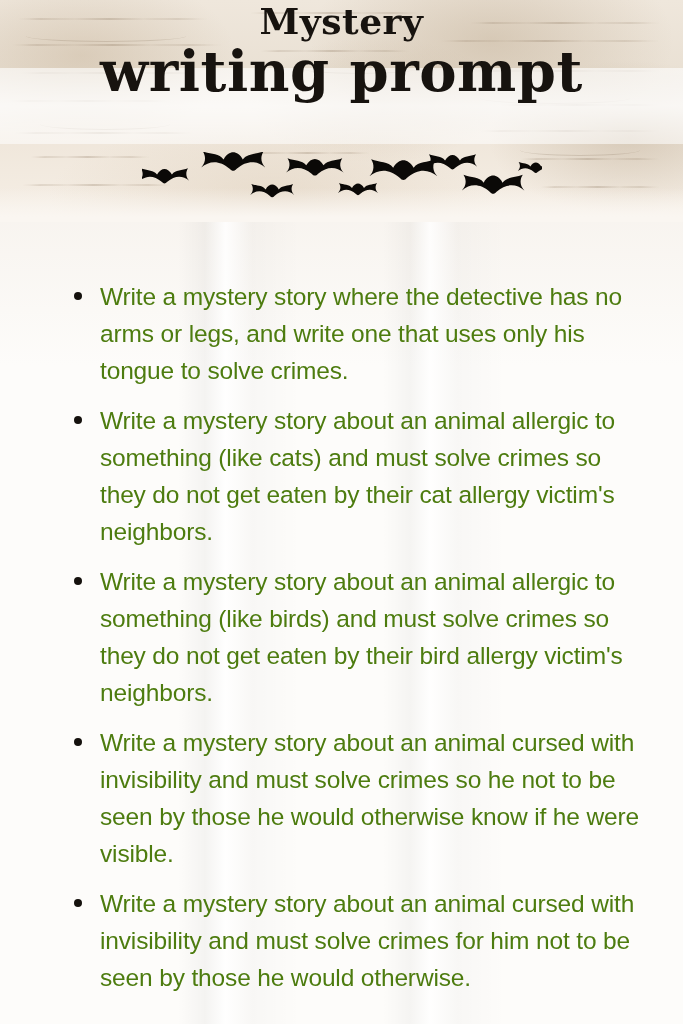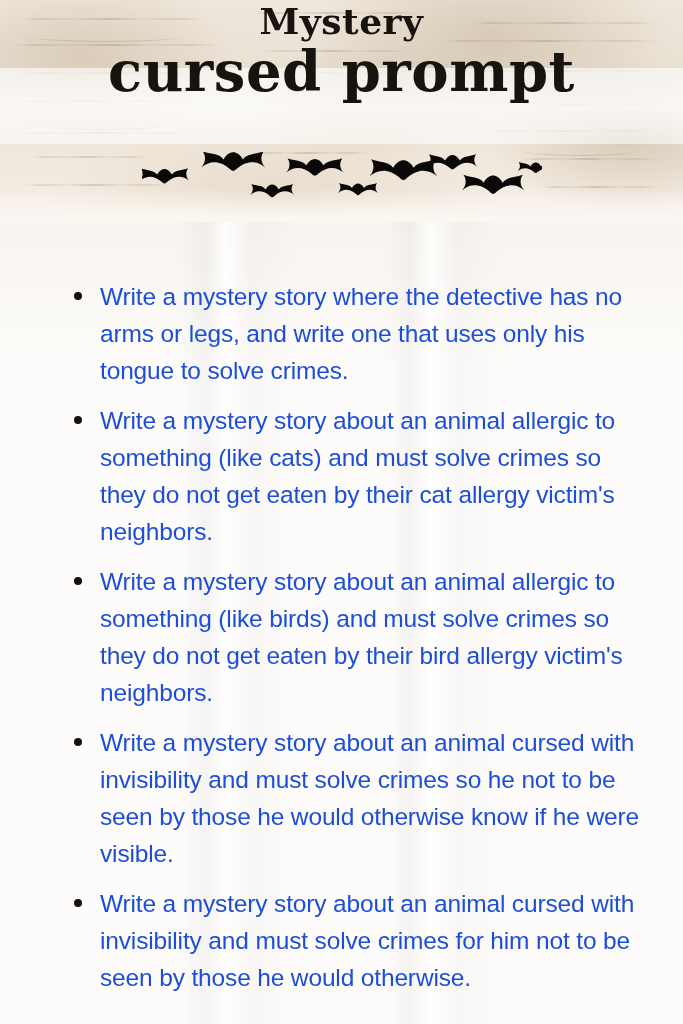--- a/index.html
+++ b/index.html
@@ -133,21 +133,21 @@
     margin: 0;
     padding: 56px 44px 0 74px;
     list-style: none;
     z-index: 2;
   }
   .prompt-item {
     position: relative;
     font-family: "Liberation Sans", sans-serif;
     font-size: 24.5px;
     line-height: 1.52;
-    color: #1d4ed8;
+    color: #4d7c0f;
     margin-bottom: 12px;
     padding-left: 26px;
     letter-spacing: -0.15px;
   }
   .prompt-item::before {
     content: "";
     position: absolute;
     left: 0;
     top: 14px;
     width: 8px;
@@ -185,21 +185,21 @@
     <div class="sq" style="left:300px; top:62px;  width:120px;"></div>
     <div class="sq" style="left:480px; top:92px;  width:150px;"></div>
     <div class="sq" style="left:40px;  top:118px; width:130px;"></div>
     <div class="sq" style="left:520px; top:144px; width:120px;"></div>
   </div>
 
   <div class="wash"></div>
 
   <div class="title-wrap">
     <div class="title-line l1">Mystery</div>
-    <div class="title-line l2">cursed prompt</div>
+    <div class="title-line l2">writing prompt</div>
   </div>
 
   <div class="bats">
     <svg width="400" height="62" viewBox="0 0 400 62" aria-hidden="true">
       <g fill="#0b0907">
 
         <g transform="translate(20,30) scale(0.62)">
           <path d="M0 0 C-14 -12 -26 -10 -36 -2 C-30 -8 -30 -16 -34 -22 C-24 -18 -14 -20 -8 -12 C-5 -18 0 -21 4 -21 C8 -21 13 -18 16 -12 C22 -20 32 -18 42 -22 C38 -16 38 -8 44 -2 C34 -10 22 -12 8 0 C6 3 2 3 0 0 Z"></path>
         </g>
         <g transform="translate(88,17) scale(0.80)">

